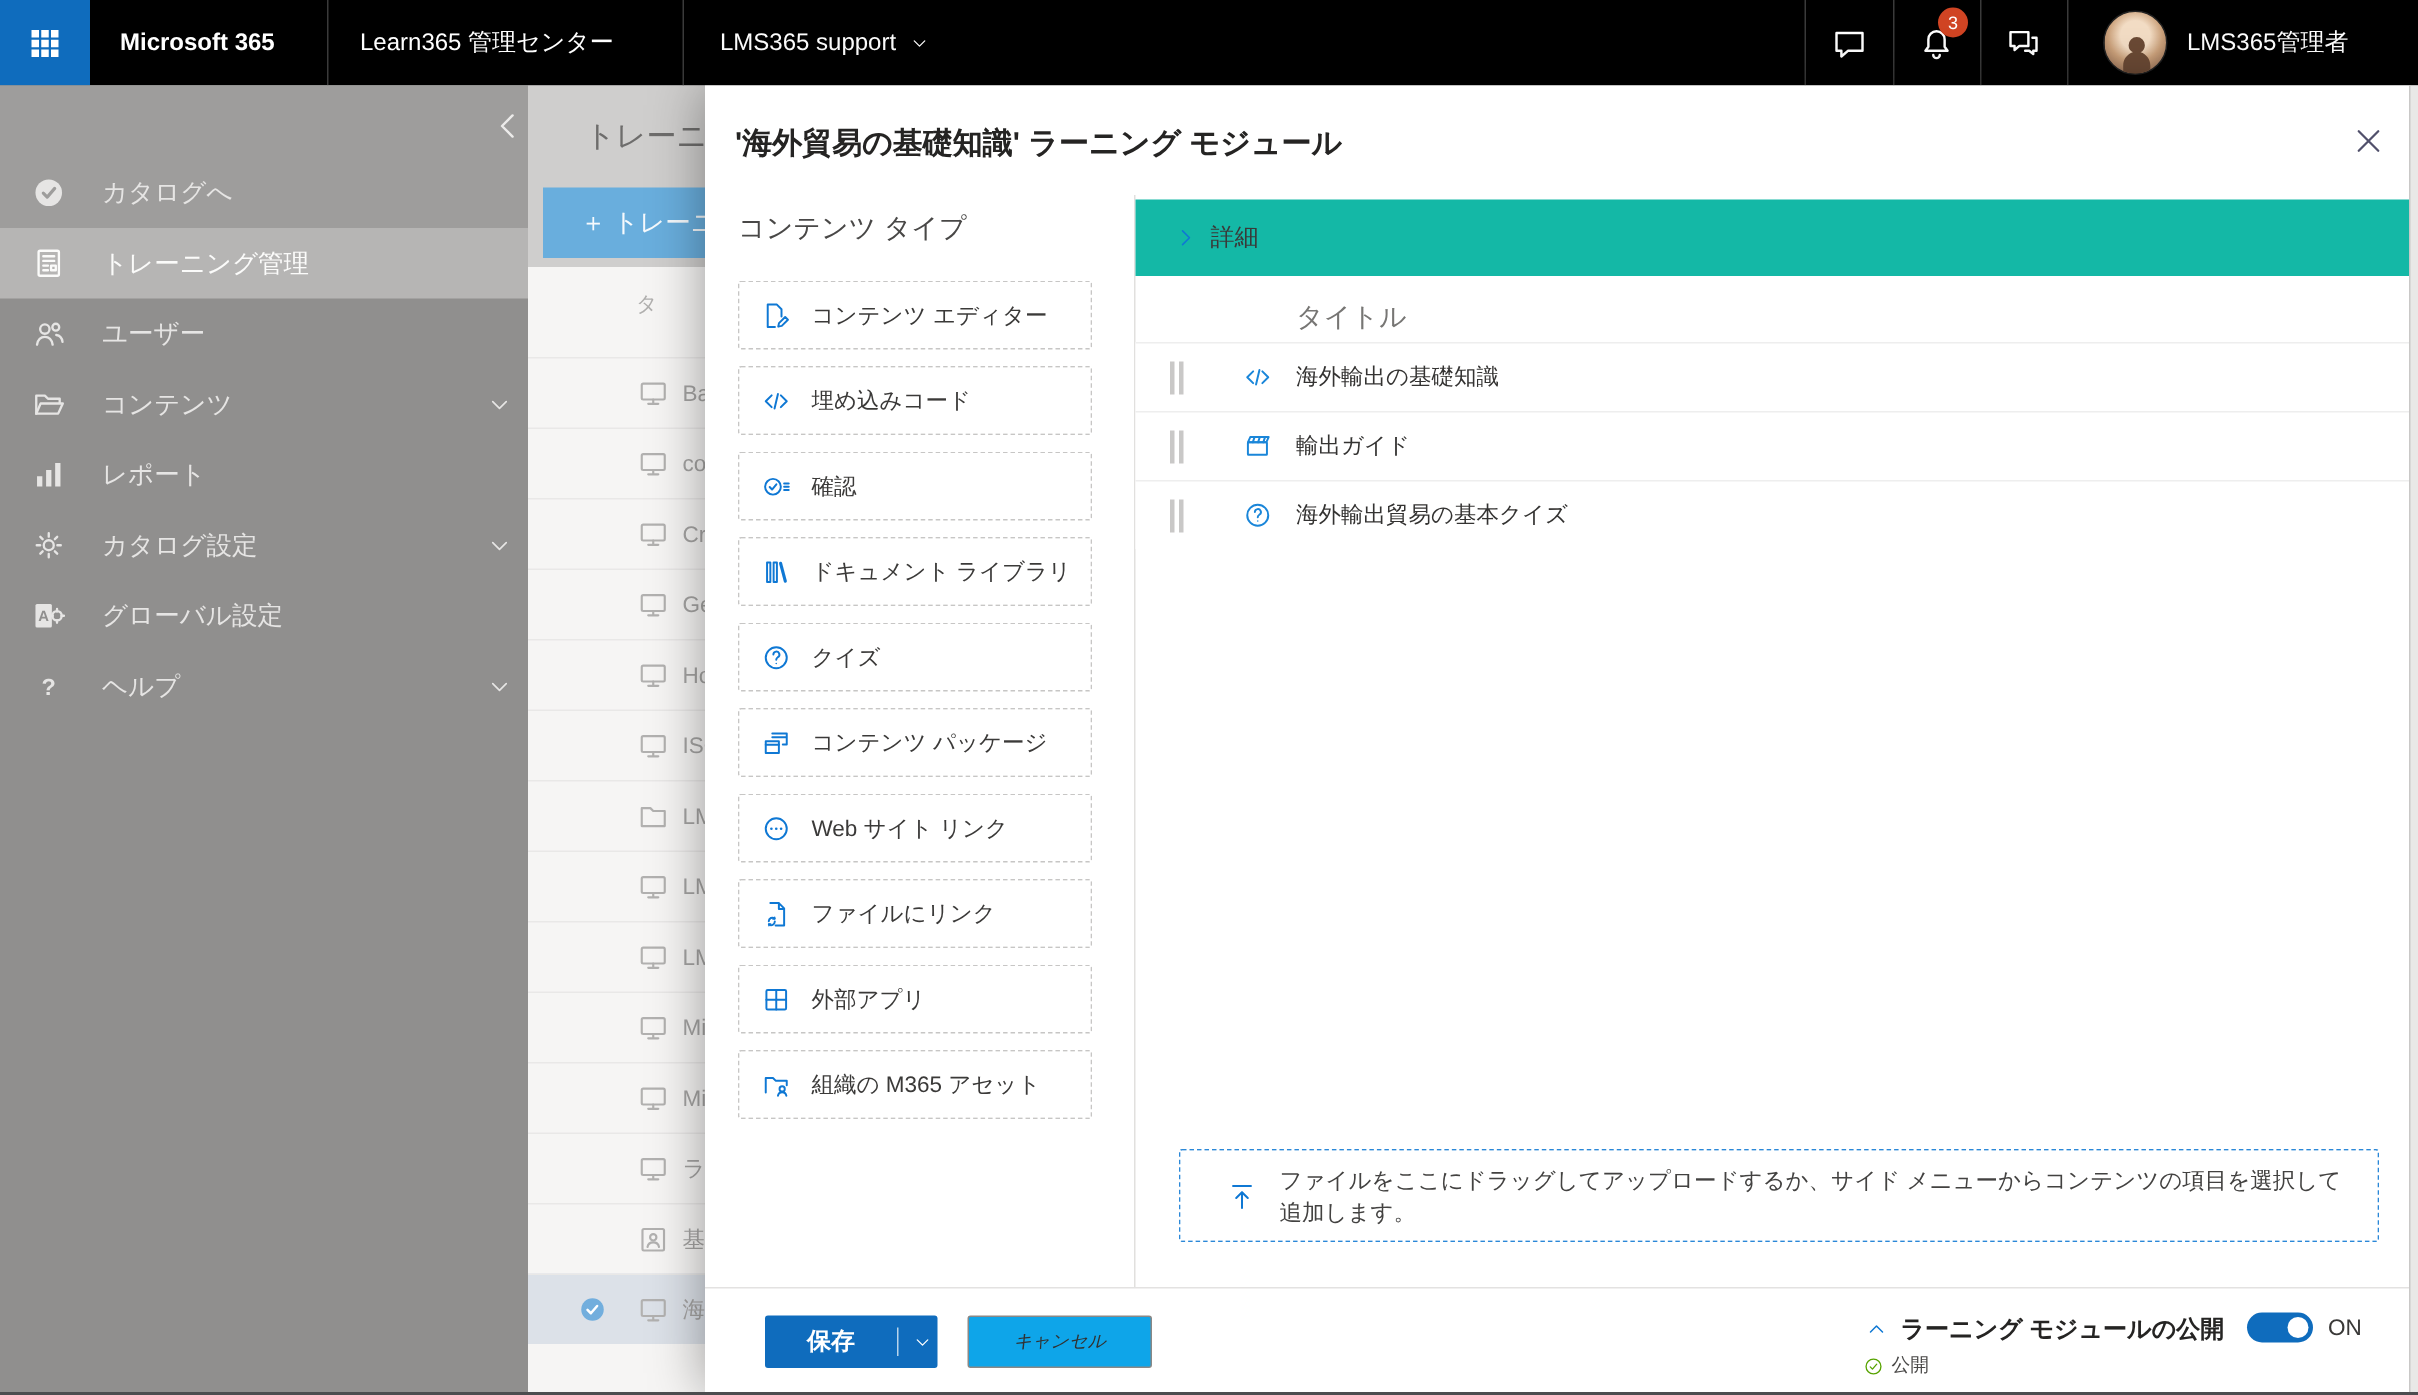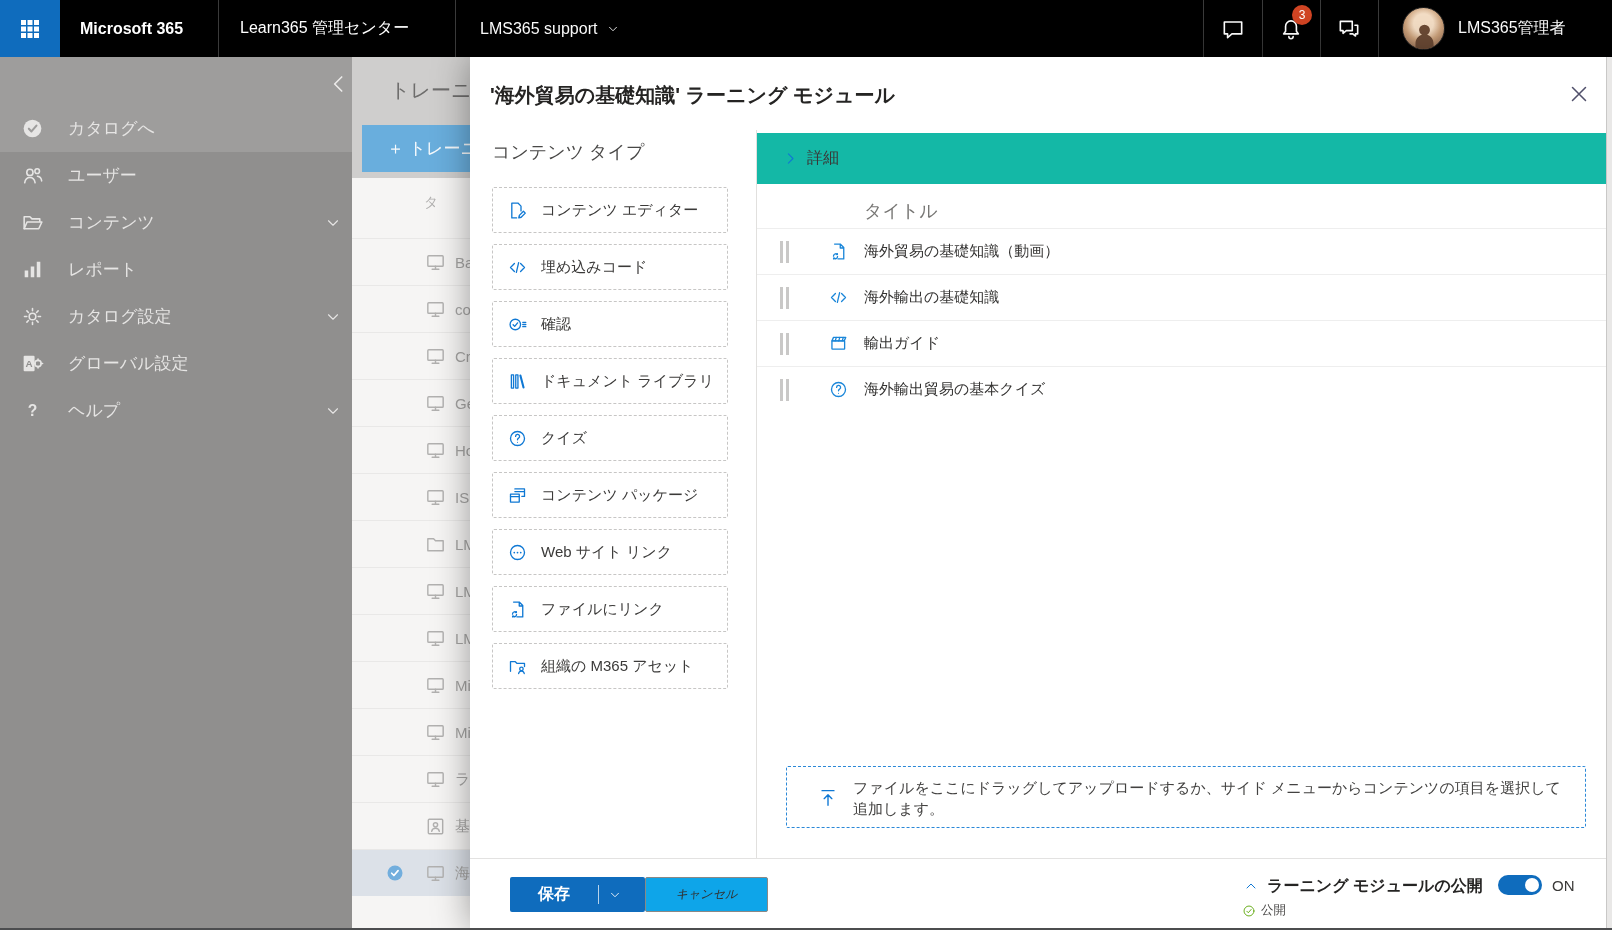--- a/index.html
+++ b/index.html
@@ -100,21 +100,21 @@
 
   
   .dropzone{ position:absolute; left:316px; top:709px; width:800px; height:62px;
     border:1px dashed #2b88d8; border-radius:2px; background:#fff; }
   .dropzone .upicon{ position:absolute; left:30px; top:19px; width:22px; height:24px; color:#0f78d4; }
   .dropzone .dztext{ position:absolute; left:66px; top:10px; width:710px; font-size:15px;
     line-height:21px; color:#434241; }
 
   
   .footer-line{ position:absolute; left:0; top:801px; width:1136px; height:1px; background:#e3e2e1; }
-  .save-btn{ position:absolute; left:40px; top:820px; width:135px; height:35px; background:#0f6cbd;
+  .save-btn{ position:absolute; left:40px; top:820px; width:115px; height:35px; background:#0f6cbd;
     border-radius:2px; color:#fff; display:flex; align-items:center; cursor:pointer; }
   .save-label{ position:absolute; left:28px; font-size:16px; font-weight:bold; }
   .save-div{ position:absolute; left:88px; top:8px; width:1px; height:19px; background:rgba(255,255,255,.7); }
   .save-chev{ position:absolute; left:98px; top:11px; width:14px; height:14px; color:#fff; }
   .cancel-btn{ position:absolute; left:175px; top:820px; width:123px; height:35px; background:#0ea5e9;
     border:1px solid #8a8886; border-radius:2px; color:#323130; font-size:12px;
     display:flex; align-items:center; justify-content:center; cursor:pointer;font-style:italic; }
 
   .pub-chev{ position:absolute; left:773px; top:821px; width:16px; height:16px; color:#0f78d4; cursor:pointer; }
   .pub-label{ position:absolute; left:797px; top:819px; font-size:16px; font-weight:600; color:#252423;
@@ -202,20 +202,31 @@
     <div class="srow">
         <span class="sicon" data-icon="check-circle">
             <svg viewBox="0 0 24 24">
               <circle cx="12" cy="12" r="8.5" fill="currentColor" stroke="none"></circle>
               <path d="M8.5 12.2l2.5 2.6 4.8-5.6" stroke="#9e9d9c" stroke-width="2"></path>
             </svg>
           </span>
         <span class="slabel">カタログへ</span>
 
       </div>
+        <div class="srow selected">
+        <span class="sicon" data-icon="training-doc">
+            <svg viewBox="0 0 24 24">
+              <rect x="5.5" y="4" width="13" height="16" rx="1"></rect>
+              <path d="M8.5 7.5h7M8.5 10.5h7M8.5 13.5h3M8.5 16.5h3"></path>
+              <rect x="13.5" y="13.5" width="3" height="3"></rect>
+            </svg>
+          </span>
+        <span class="slabel">トレーニング管理</span>
+
+      </div>
         <div class="srow">
         <span class="sicon" data-icon="people">
             <svg viewBox="0 0 24 24">
               <circle cx="9.5" cy="9" r="3"></circle>
               <path d="M4.5 19c.5-3 2.4-5 5-5s4.5 2 5 5"></path>
               <circle cx="16.5" cy="7.8" r="2.2"></circle>
               <path d="M16.8 12.8c2.3.3 3.7 2 4 4.4"></path>
             </svg>
           </span>
         <span class="slabel">ユーザー</span>
@@ -525,20 +536,29 @@
           <span class="cticon" data-icon="file-link">
               <svg viewBox="0 0 24 24">
                 <path d="M7.5 3.5h6.5l4 4v13h-6.5M14 3.5V8h4"></path>
                 <path d="M6.3 17.3a2.7 2.7 0 0 1 4.5-2M10.9 17.6a2.7 2.7 0 0 1-4.5 2"></path>
                 <path d="M10.8 14.2v1.4h-1.4M6.4 20.8v-1.4h1.4" stroke-width="1.1"></path>
               </svg>
             </span>
           <span class="ctlabel">ファイルにリンク</span>
         </div>
           <div class="ct-btn">
+          <span class="cticon" data-icon="external-app">
+              <svg viewBox="0 0 24 24">
+                <rect x="4.5" y="4.5" width="15" height="15" rx="1"></rect>
+                <path d="M4.5 12h15M12 4.5v15"></path>
+              </svg>
+            </span>
+          <span class="ctlabel">外部アプリ</span>
+        </div>
+          <div class="ct-btn">
           <span class="cticon" data-icon="org-assets">
               <svg viewBox="0 0 24 24">
                 <path d="M4 17.5v-11h5.5l2 2H20v3.5"></path>
                 <circle cx="16.5" cy="14.8" r="2"></circle>
                 <path d="M13.3 20c.3-1.7 1.5-2.7 3.2-2.7s2.9 1 3.2 2.7"></path>
               </svg>
             </span>
           <span class="ctlabel">組織の M365 アセット</span>
         </div>
         </div>
@@ -549,35 +569,20 @@
           <svg viewBox="0 0 24 24">
             <path d="M9 5.5L15.5 12 9 18.5"></path>
           </svg>
         </span>
       <span class="dlabel">詳細</span>
     </div>
 
     <div class="col-title">タイトル</div>
     <div class="mrows">
 
-    <div class="mrow act-edit act-delete">
-        <span class="drag">
-            <i></i>
-            <i></i>
-          </span>
-        <span class="micon" data-icon="file-link">
-            <svg viewBox="0 0 24 24">
-              <path d="M7.5 3.5h6.5l4 4v13h-6.5M14 3.5V8h4"></path>
-              <path d="M6.3 17.3a2.7 2.7 0 0 1 4.5-2M10.9 17.6a2.7 2.7 0 0 1-4.5 2"></path>
-              <path d="M10.8 14.2v1.4h-1.4M6.4 20.8v-1.4h1.4" stroke-width="1.1"></path>
-            </svg>
-          </span>
-        <span class="mtitle">海外貿易の基礎知識（動画）</span>
-
-      </div>
         <div class="mrow act-edit act-delete">
         <span class="drag">
             <i></i>
             <i></i>
           </span>
         <span class="micon" data-icon="code">
             <svg viewBox="0 0 24 24">
               <path d="M8.5 7.5L4 12l4.5 4.5M15.5 7.5L20 12l-4.5 4.5M13.3 6.5l-2.6 11"></path>
             </svg>
           </span>

